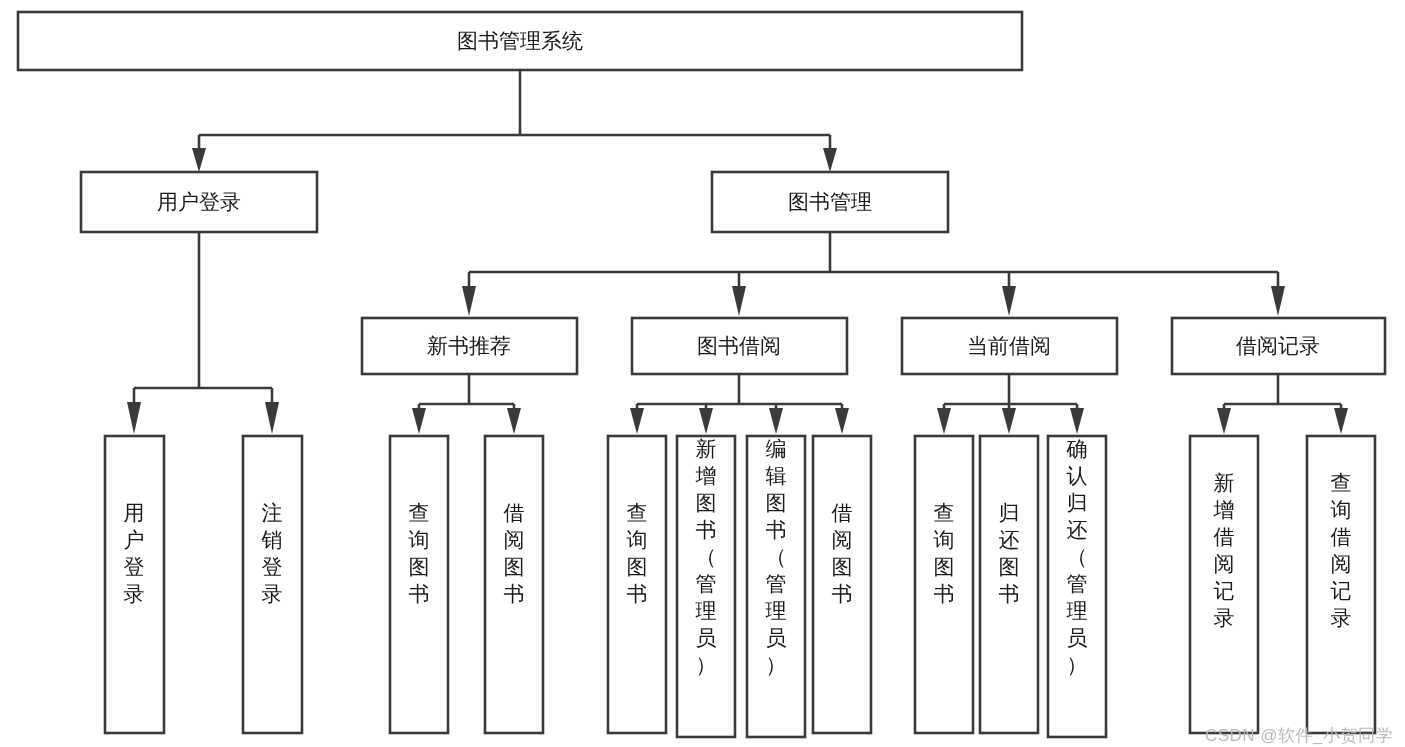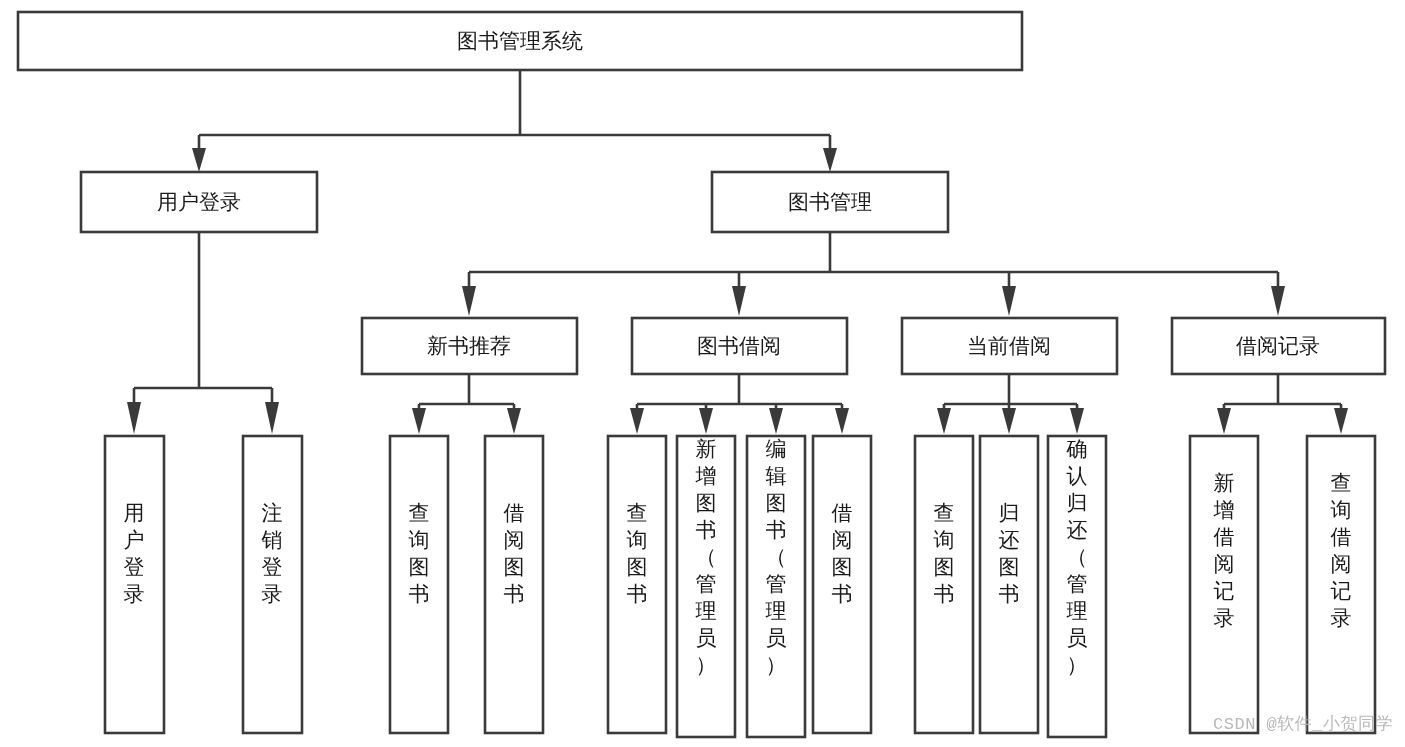--- a/index.html
+++ b/index.html
@@ -50,22 +50,22 @@
   }
   .node-label-v {
     font-family: "Liberation Sans", "DejaVu Sans", sans-serif;
     font-size: 21px;
     fill: #1a1a1a;
     text-anchor: middle;
   }
   .watermark {
     position: absolute;
     right: 12px;
-    bottom: 12px;
-    font-family: Liberation Mono, monospace;
+    bottom: 0;
+    font-family: Liberation Sans, sans-serif;
     font-size: 17px;
     color: #b9b9b9;
     white-space: nowrap;
     user-select: none;
     letter-spacing: 0.5px;
     margin-top: 29px;
   }
 </style>
 </head>
 <body>

